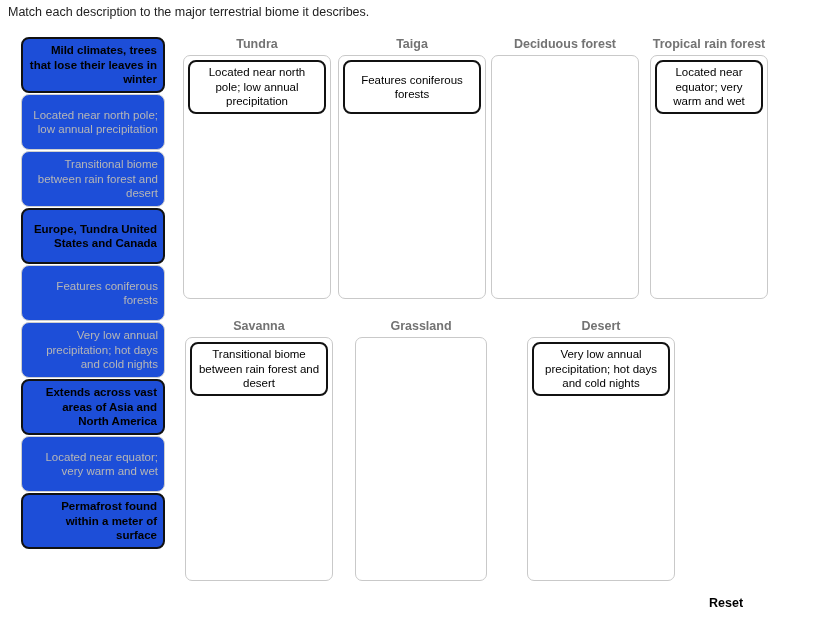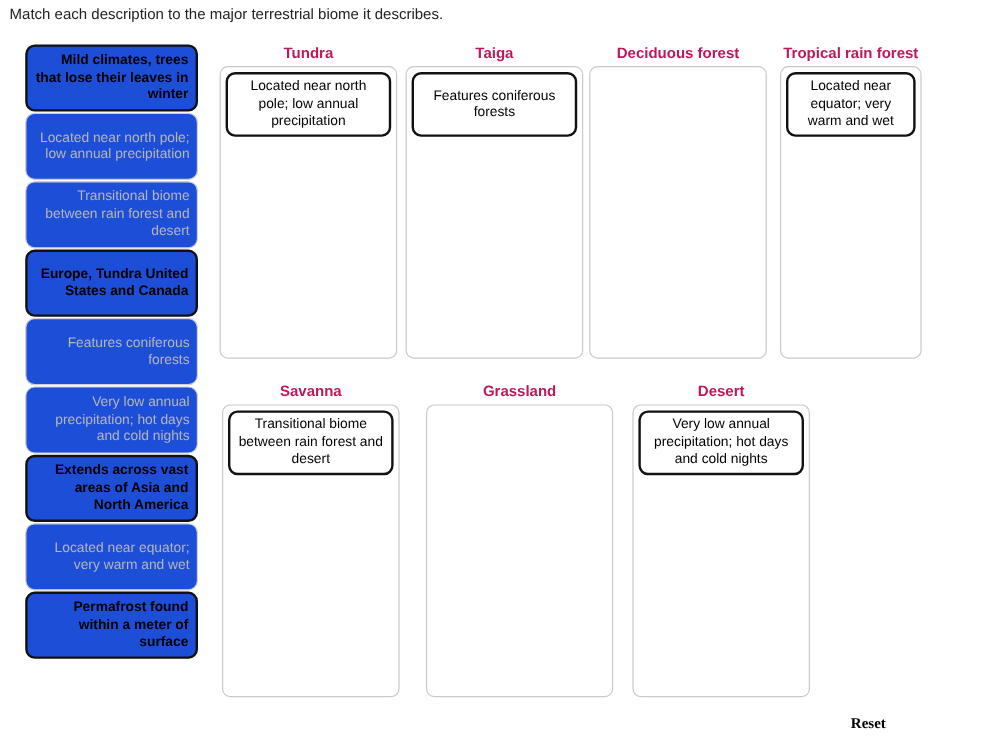--- a/index.html
+++ b/index.html
@@ -61,21 +61,21 @@
     font-weight: normal;
   }
   .source-card span { display: block; }
 
   
   .zone-wrap { position: absolute; }
   .zone-title {
     text-align: center;
     font-size: 12.5px;
     font-weight: bold;
-    color: #be185d;
+    color: #737373;
     line-height: 16px;
     margin-bottom: 3px;
     white-space: nowrap;
   }
   .zone-box {
     box-sizing: border-box;
     border: 1px solid #c9c9c9;
     border-radius: 7px;
     background: #ffffff;
     padding: 4px;
@@ -102,21 +102,21 @@
   #reset-button {
     position: absolute;
     left: 709px;
     top: 596px;
     font-size: 12.5px;
     font-weight: bold;
     color: #000000;
     background: none;
     border: none;
     padding: 0;
-    font-family: Liberation Serif, serif;
+    font-family: Liberation Sans, sans-serif;
     cursor: pointer;
   }
 </style>
 </head>
 <body>
 
 <div id="prompt">Match each description to the major terrestrial biome it describes.</div>
 
 <div id="source-bank">
   <div class="source-card available">
@@ -176,21 +176,21 @@
   </div>
 </div>
 
 <div class="zone-wrap" style="left:185px; top:318px; width:148px;">
   <div class="zone-title">Savanna</div>
   <div class="zone-box" style="height:244px;">
     <div class="drop-card">Transitional biome between rain forest and desert</div>
   </div>
 </div>
 
-<div class="zone-wrap" style="left:355px; top:318px; width:156px;">
+<div class="zone-wrap" style="left:355px; top:318px; width:132px;">
   <div class="zone-title">Grassland</div>
   <div class="zone-box" style="height:244px;">
     
   </div>
 </div>
 
 <div class="zone-wrap" style="left:527px; top:318px; width:148px;">
   <div class="zone-title">Desert</div>
   <div class="zone-box" style="height:244px;">
     <div class="drop-card">Very low annual precipitation; hot days and cold nights</div>

